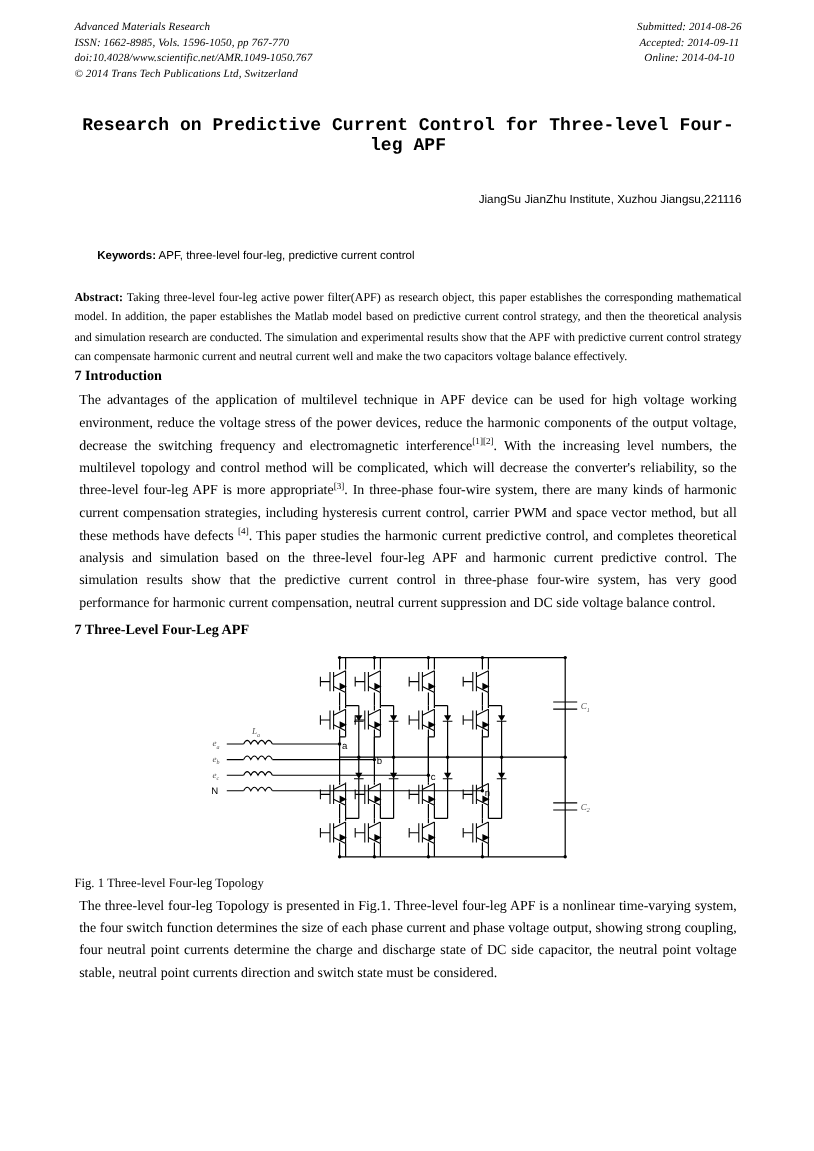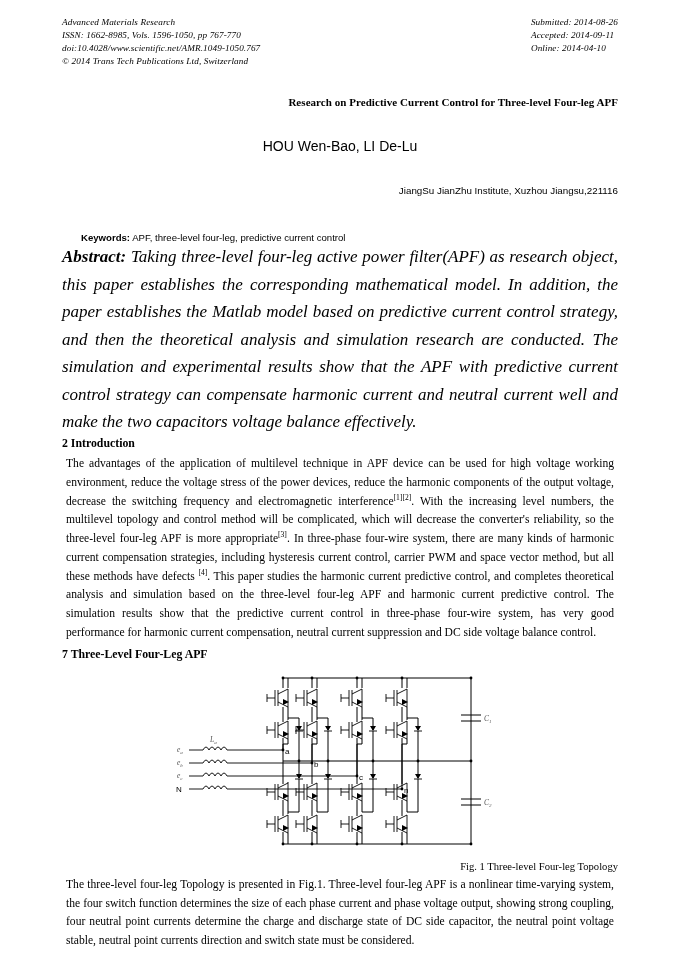--- a/index.html
+++ b/index.html
@@ -33,29 +33,29 @@
   .masthead {
     display: flex;
     justify-content: space-between;
     align-items: flex-start;
     font-style: italic;
     font-size: 9.2px;
     line-height: 1.42;
     letter-spacing: 0.1px;
   }
   .masthead .left { text-align: left; }
-  .masthead .right { text-align: left; white-space: nowrap; }
+  .masthead .right { text-align: center; white-space: nowrap; }
   .masthead div.line { white-space: nowrap; }
 
   
   .title {
-    font-family: Liberation Serif, serif;
+    font-family: Liberation Mono, monospace;
     font-weight: bold;
-    font-size: 11px;
-    text-align: right;
+    font-size: 15px;
+    text-align: center;
     margin-top: 28px;
     letter-spacing: 0.05px;
   }
   .authors {
     font-family: "Liberation Sans", "DejaVu Sans", sans-serif;
     font-size: 14px;
     text-align: center;
     margin-top: 30px;
   }
   .affiliation {
@@ -69,24 +69,24 @@
   .keywords {
     font-family: "Liberation Sans", "DejaVu Sans", sans-serif;
     font-size: 9.6px;
     margin-top: 36px;
     padding-left: 19px;
   }
   .keywords b { font-weight: bold; }
 
   
   .abstract {
-    font-size: 17px;
+    margin-top: 22px;
+    font-size: 10px;
     line-height: 1.62;
     text-align: justify;
-    font-style: italic;
   }
   .abstract b { font-weight: bold; }
 
   
   h2.section {
     font-size: 11.8px;
     font-weight: bold;
     margin: 0;
     padding: 0;
   }
@@ -108,21 +108,21 @@
   }
 
   
   .figure {
     margin-top: 6px;
     text-align: center;
   }
   .figure svg { display: block; margin: 0 auto; }
   .figcaption {
     font-size: 10.6px;
-    text-align: right;
+    text-align: left;
     margin-top: 7px;
   }
   .circuit-line { stroke: #000; stroke-width: 1; fill: none; }
   .circuit-thin  { stroke: #000; stroke-width: 0.9; fill: none; }
   .circuit-fill  { fill: #000; }
   .lbl {
     font-family: "Liberation Sans", "DejaVu Sans", sans-serif;
     font-size: 8px;
     fill: #000;
   }
@@ -148,32 +148,31 @@
         <div class="line">© 2014 Trans Tech Publications Ltd, Switzerland</div>
       </div>
       <div class="right">
         <div class="line">Submitted: 2014-08-26</div>
         <div class="line">Accepted: 2014-09-11</div>
         <div class="line">Online: 2014-04-10</div>
       </div>
     </div>
 
     <div class="title">Research on Predictive Current Control for Three-level Four-leg APF</div>
-    <div class="authors">HOU Wen-Bao, LI De-Lu</div>
     <div class="affiliation">JiangSu JianZhu Institute, Xuzhou Jiangsu,221116</div>
 
     <div class="keywords">
       <b>Keywords:</b><span> APF, three-level four-leg, predictive current control</span>
     </div>
 
     <div class="abstract">
       <b>Abstract:</b><span> Taking three-level four-leg active power filter(APF) as research object, this paper establishes the corresponding mathematical model. In addition, the paper establishes the Matlab model based on predictive current control strategy, and then the theoretical analysis and simulation research are conducted. The simulation and experimental results show that the APF with predictive current control strategy can compensate harmonic current and neutral current well and make the two capacitors voltage balance effectively.</span>
     </div>
 
-    <h2 class="section sec1">2  Introduction</h2>
+    <h2 class="section sec1">7  Introduction</h2>
     <p class="body p-intro"><span>The advantages of the application of multilevel technique in APF device can be used for high voltage working environment, reduce the voltage stress of the power devices, reduce the harmonic components of the output voltage, decrease the switching frequency and electromagnetic interference</span><sup>[1][2]</sup><span>. With the increasing level numbers, the multilevel topology and control method will be complicated, which will decrease the converter's reliability, so the three-level four-leg APF is more appropriate</span><sup>[3]</sup><span>. In three-phase four-wire system, there are many kinds of harmonic current compensation strategies, including hysteresis current control, carrier PWM and space vector method, but all these methods have defects </span><sup>[4]</sup><span>. This paper studies the harmonic current predictive control, and completes theoretical analysis and simulation based on the three-level four-leg APF and harmonic current predictive control. The simulation results show that the predictive current control in three-phase four-wire system, has very good performance for harmonic current compensation, neutral current suppression and DC side voltage balance control.</span></p>
 
     <h2 class="section sec2">7 Three-Level Four-Leg APF</h2>
 
     <div class="figure">
       <svg width="330" height="186" viewBox="0 0 330 186">
 
         <g>
 
           <path class="circuit-line" d="M108 10 H296"></path>

